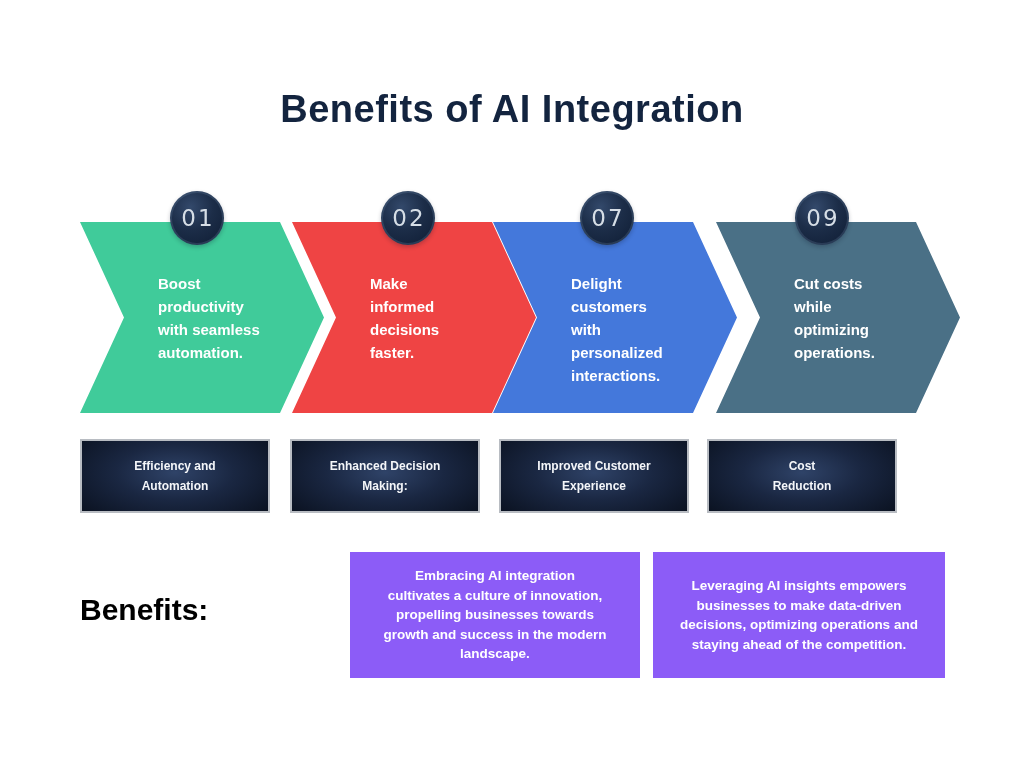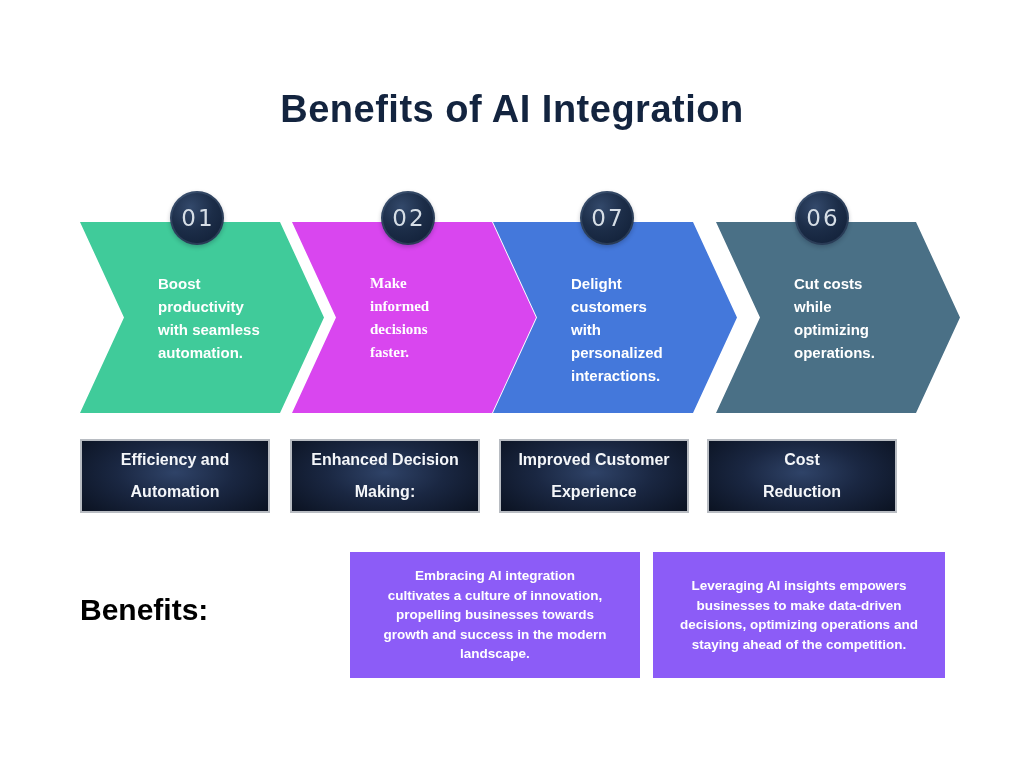--- a/index.html
+++ b/index.html
@@ -95,23 +95,23 @@
     align-items: center;
     justify-content: center;
     text-align: center;
   }
   .label-box-0 { left: 80px;  }
   .label-box-1 { left: 290px; }
   .label-box-2 { left: 499px; }
   .label-box-3 { left: 707px; }
   .label-text {
     color: #f4f6f9;
-    font-size: 16px;
-    font-weight: bold;
-    line-height: 32px;
+    font-size: 12px;
+    font-weight: bold;
+    line-height: 20px;
     white-space: pre-line;
   }
 
   
   .additions-heading {
     position: absolute;
     left: 80px;
     top: 593px;
     margin: 0;
     font-size: 30px;
@@ -153,21 +153,21 @@
 automation.</div>
   </div>
   <div class="badge badge-0">
     <span class="badge-num">01</span>
   </div>
   <div class="label-box label-box-0">
     <span class="label-text">Efficiency and
 Automation</span>
   </div>
 
-  <div class="arrow arrow-1" style="background-color: #d946ef; font-family: Liberation Serif, serif;">
+  <div class="arrow arrow-1" style="background-color: #ef4444;">
     <div class="arrow-text">Make
 informed
 decisions
 faster.</div>
   </div>
   <div class="badge badge-1">
     <span class="badge-num">02</span>
   </div>
   <div class="label-box label-box-1">
     <span class="label-text">Enhanced Decision
@@ -189,21 +189,21 @@
 Experience</span>
   </div>
 
   <div class="arrow arrow-3" style="background-color: rgb(74, 112, 134);">
     <div class="arrow-text">Cut costs
 while
 optimizing
 operations.</div>
   </div>
   <div class="badge badge-3">
-    <span class="badge-num">06</span>
+    <span class="badge-num">09</span>
   </div>
   <div class="label-box label-box-3">
     <span class="label-text">Cost
 Reduction</span>
   </div>
 
   <h2 class="additions-heading">Benefits:</h2>
 
   <div class="note note-0" style="background-color: rgb(140, 92, 247);">
     <span class="note-text">Embracing AI integration

